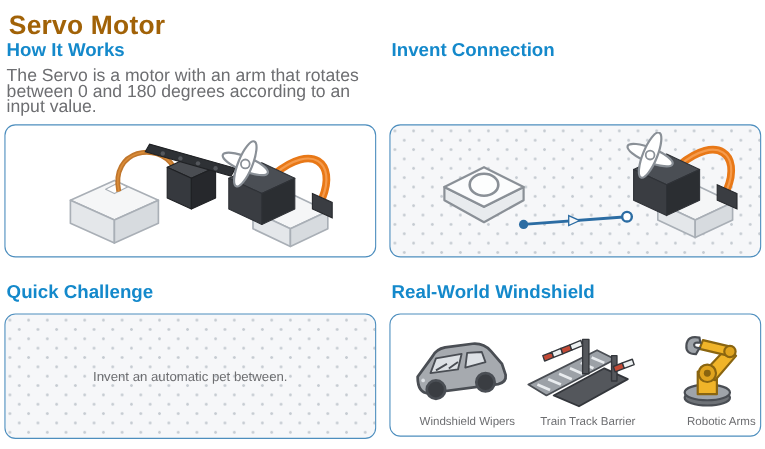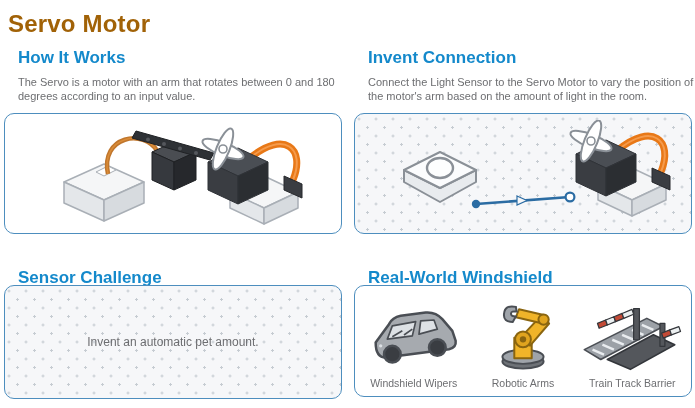--- a/index.html
+++ b/index.html
@@ -5,24 +5,24 @@
   html,body{margin:0;padding:0;background:#ffffff;}
   .screen{
     position:relative;width:695px;height:408px;background:#ffffff;
     font-family:"Liberation Sans",sans-serif;overflow:hidden;
   }
   .page-title{
     position:absolute;left:8px;top:10px;margin:0;
     font-size:24px;font-weight:bold;color:#a16207;letter-spacing:.2px;
   }
   .sec-heading{
-    position:absolute;margin:12px;font-size:17px;font-weight:bold;color:#1489CB;
+    position:absolute;margin:0;font-size:17px;font-weight:bold;color:#1489CB;
   }
   .sec-body{
-    position:absolute;margin:12px;font-size:11px;line-height:14px;color:#6D6E71;
+    position:absolute;margin:0;font-size:16px;line-height:14px;color:#6D6E71;
   }
   .panel{
     position:absolute;box-sizing:border-box;border:1.6px solid #4D8EBE;
     border-radius:10px;background:#ffffff;display:flex;
     align-items:center;justify-content:center;
   }
   .dotted{
     background-color:#F6F7F9;
     background-image:
       radial-gradient(#C6CCD2 1.1px, transparent 1.4px),
@@ -36,21 +36,21 @@
   #panel-real-world{left:354px;top:285px;width:338px;height:112px;padding:6px 4px 7px;}
   #heading-how-it-works{left:6px;top:36px;}
   #heading-sample-connection{left:356px;top:36px;}
   #heading-quick-challenge{left:6px;top:256px;}
   #heading-real-world{left:356px;top:256px;}
   #body-how-it-works{left:6px;top:63px;width:330px;}
   #body-sample-connection{left:356px;top:63px;width:332px;}
   .challenge-text{font-size:12px;color:#6D6E71;text-align:center;}
   .rw-item{
     flex:1;height:100%;display:flex;flex-direction:column;
-    align-items:center;justify-content:flex-end;
+    align-items:flex-end;justify-content:flex-end;
   }
   .rw-label{font-size:10.5px;color:#6D6E71;margin-top:6px;white-space:nowrap;}
   svg{display:block;}
 </style>
 </head>
 <body>
 
 <div class="screen">
 
   <h1 class="page-title">Servo Motor</h1>
@@ -99,21 +99,20 @@
         <g>
           <ellipse cx="211" cy="29" rx="22" ry="6.5" fill="#FFFFFF" stroke="#8A9097" stroke-width="2" transform="rotate(22 211 29)"></ellipse>
           <ellipse cx="211" cy="29" rx="22" ry="6.5" fill="#FFFFFF" stroke="#8A9097" stroke-width="2" transform="rotate(112 211 29)"></ellipse>
           <circle cx="211" cy="29" r="4" fill="#FFFFFF" stroke="#8A9097" stroke-width="1.6"></circle>
         </g>
       </g>
     </svg>
   </div>
 
   <h2 class="sec-heading" id="heading-sample-connection">Invent Connection</h2>
-  <p class="sec-body" id="body-sample-connection">Connect the Light Sensor to the Servo Motor to vary the position of the motor's arm based on the amount of light in the room.</p>
 
   <div class="panel dotted" id="panel-sample-connection">
     <svg width="322" height="108" viewBox="0 0 322 108">
 
       <g stroke-linejoin="round">
         <path d="M42,50 L42,62 L78,82 L114,62 L114,50 L78,68 Z" fill="#E8EBEE" stroke="#8A9097" stroke-width="2"></path>
         <path d="M78,32 L114,50 L78,68 L42,50 Z" fill="#FBFCFD" stroke="#8A9097" stroke-width="2"></path>
         <ellipse cx="78" cy="48" rx="13" ry="10" fill="#FDFEFE" stroke="#8A9097" stroke-width="2.4"></ellipse>
       </g>
 
@@ -140,58 +139,41 @@
         </g>
         <g>
           <ellipse cx="211" cy="29" rx="22" ry="6.5" fill="#FFFFFF" stroke="#8A9097" stroke-width="2" transform="rotate(22 211 29)"></ellipse>
           <ellipse cx="211" cy="29" rx="22" ry="6.5" fill="#FFFFFF" stroke="#8A9097" stroke-width="2" transform="rotate(112 211 29)"></ellipse>
           <circle cx="211" cy="29" r="4" fill="#FFFFFF" stroke="#8A9097" stroke-width="1.6"></circle>
         </g>
       </g>
     </svg>
   </div>
 
-  <h2 class="sec-heading" id="heading-quick-challenge">Sensor Challenge</h2>
+  <h2 class="sec-heading" id="heading-quick-challenge">Quick Challenge</h2>
   <div class="panel dotted" id="panel-quick-challenge">
-    <div class="challenge-text">Invent an automatic pet amount.</div>
+    <div class="challenge-text">Invent an automatic pet between.</div>
   </div>
 
   <h2 class="sec-heading" id="heading-real-world">Real-World Windshield</h2>
   <div class="panel" id="panel-real-world">
 
     <div class="rw-item">
       <svg width="100" height="72" viewBox="0 0 120 86">
         <g stroke="#4A4E54" stroke-width="3" stroke-linejoin="round">
           <path d="M14 52 L30 30 Q34 22 44 20 L74 16 Q86 15 94 24 L106 38 L110 50 Q111 58 102 60 L26 70 Q14 70 14 52 Z" fill="#A6AAAF"></path>
           <path d="M34 32 L62 27 L58 44 L28 48 Z" fill="#DDE1E5" stroke-width="2"></path>
           <path d="M68 26 L84 25 L88 36 L66 42 Z" fill="#DDE1E5" stroke-width="2"></path>
           <path d="M34 45 L46 38 M48 43 L58 36" stroke-width="2" fill="none"></path>
           <circle cx="34" cy="66" r="10" fill="#3A3D42"></circle>
           <circle cx="88" cy="58" r="10" fill="#3A3D42"></circle>
           <circle cx="20" cy="56" r="2" fill="#DDE1E5" stroke="none"></circle>
         </g>
       </svg>
       <div class="rw-label">Windshield Wipers</div>
-    </div>
-
-    <div class="rw-item">
-      <svg width="88" height="76" viewBox="0 0 110 96">
-        <ellipse cx="55" cy="84" rx="26" ry="9" fill="#6E7277" stroke="#4A4E54" stroke-width="2.5"></ellipse>
-        <ellipse cx="55" cy="78" rx="26" ry="9" fill="#9FA4AA" stroke="#4A4E54" stroke-width="2.5"></ellipse>
-        <g stroke="#8A6510" stroke-width="2.5" stroke-linejoin="round">
-          <polygon points="44,80 44,54 66,54 66,80" fill="#F0B429"></polygon>
-          <polygon points="48,58 64,64 88,36 78,26" fill="#F0B429"></polygon>
-          <polygon points="80,36 84,26 50,18 46,28" fill="#F0B429"></polygon>
-          <circle cx="55" cy="56" r="10" fill="#E0A41F"></circle>
-          <circle cx="55" cy="56" r="4" fill="#8A6510" stroke="none"></circle>
-          <circle cx="81" cy="31" r="6.5" fill="#E0A41F"></circle>
-        </g>
-        <path d="M46 15 q-14 -3 -15 9 q-1 10 11 10 l4 -7 q-7 0 -6 -4 q0 -3 7 -2 Z" fill="#9FA4AA" stroke="#4A4E54" stroke-width="2.5"></path>
-      </svg>
-      <div class="rw-label">Robotic Arms</div>
     </div>
 
     <div class="rw-item">
       <svg width="100" height="74" viewBox="0 0 120 90">
         <g stroke-linejoin="round">
           <polygon points="2,64 78,26 98,36 22,76" fill="#9CA1A7" stroke="#4A4E54" stroke-width="2"></polygon>
           <g stroke="#E9ECEF" stroke-width="3">
             <line x1="12" y1="64" x2="26" y2="70"></line>
               <line x1="24" y1="58" x2="38" y2="64"></line>
             <line x1="36" y1="52" x2="50" y2="58"></line>
@@ -208,14 +190,31 @@
             <polygon points="38,24 48,20 50,26 40,30" fill="#C34A36"></polygon>
             <polygon points="48,20 60,15 62,21 50,26" fill="#ECF0F1"></polygon>
             <polygon points="96,44 106,40 108,46 98,50" fill="#C34A36"></polygon>
             <polygon points="106,40 117,36 119,42 108,46" fill="#ECF0F1"></polygon>
           </g>
         </g>
       </svg>
       <div class="rw-label">Train Track Barrier</div>
     </div>
 
+    <div class="rw-item">
+      <svg width="88" height="76" viewBox="0 0 110 96">
+        <ellipse cx="55" cy="84" rx="26" ry="9" fill="#6E7277" stroke="#4A4E54" stroke-width="2.5"></ellipse>
+        <ellipse cx="55" cy="78" rx="26" ry="9" fill="#9FA4AA" stroke="#4A4E54" stroke-width="2.5"></ellipse>
+        <g stroke="#8A6510" stroke-width="2.5" stroke-linejoin="round">
+          <polygon points="44,80 44,54 66,54 66,80" fill="#F0B429"></polygon>
+          <polygon points="48,58 64,64 88,36 78,26" fill="#F0B429"></polygon>
+          <polygon points="80,36 84,26 50,18 46,28" fill="#F0B429"></polygon>
+          <circle cx="55" cy="56" r="10" fill="#E0A41F"></circle>
+          <circle cx="55" cy="56" r="4" fill="#8A6510" stroke="none"></circle>
+          <circle cx="81" cy="31" r="6.5" fill="#E0A41F"></circle>
+        </g>
+        <path d="M46 15 q-14 -3 -15 9 q-1 10 11 10 l4 -7 q-7 0 -6 -4 q0 -3 7 -2 Z" fill="#9FA4AA" stroke="#4A4E54" stroke-width="2.5"></path>
+      </svg>
+      <div class="rw-label">Robotic Arms</div>
+    </div>
+
   </div>
 </div>
 
 </body></html>

